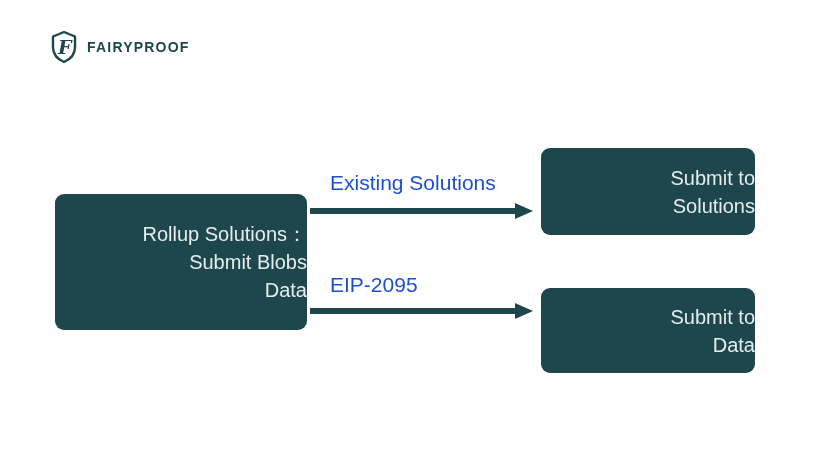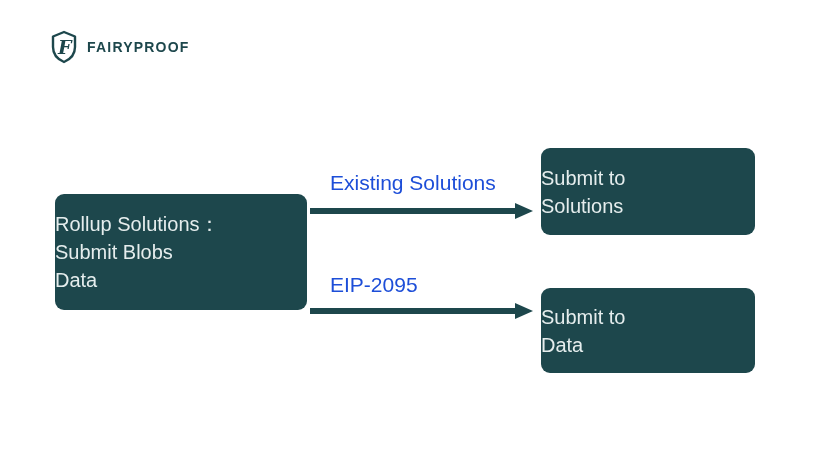--- a/index.html
+++ b/index.html
@@ -33,28 +33,28 @@
   }
 
   
   .node {
     position: absolute;
     background: #1d474c;
     border-radius: 9px;
     color: #e5eded;
     display: flex;
     flex-direction: column;
-    align-items: flex-start;
+    align-items: flex-end;
     justify-content: center;
     text-align: center;
     font-size: 20px;
     line-height: 28px;
     font-weight: 400;
   }
-  .node-rollup   { left: 55px;  top: 194px; width: 252px; height: 116px; }
+  .node-rollup   { left: 55px;  top: 194px; width: 252px; height: 136px; }
   .node-calldata { left: 541px; top: 148px; width: 214px; height: 87px; }
   .node-blobs    { left: 541px; top: 288px; width: 214px; height: 85px; }
 
   
   .arrow {
     position: absolute;
     height: 16px;
     display: flex;
     align-items: center;
   }

